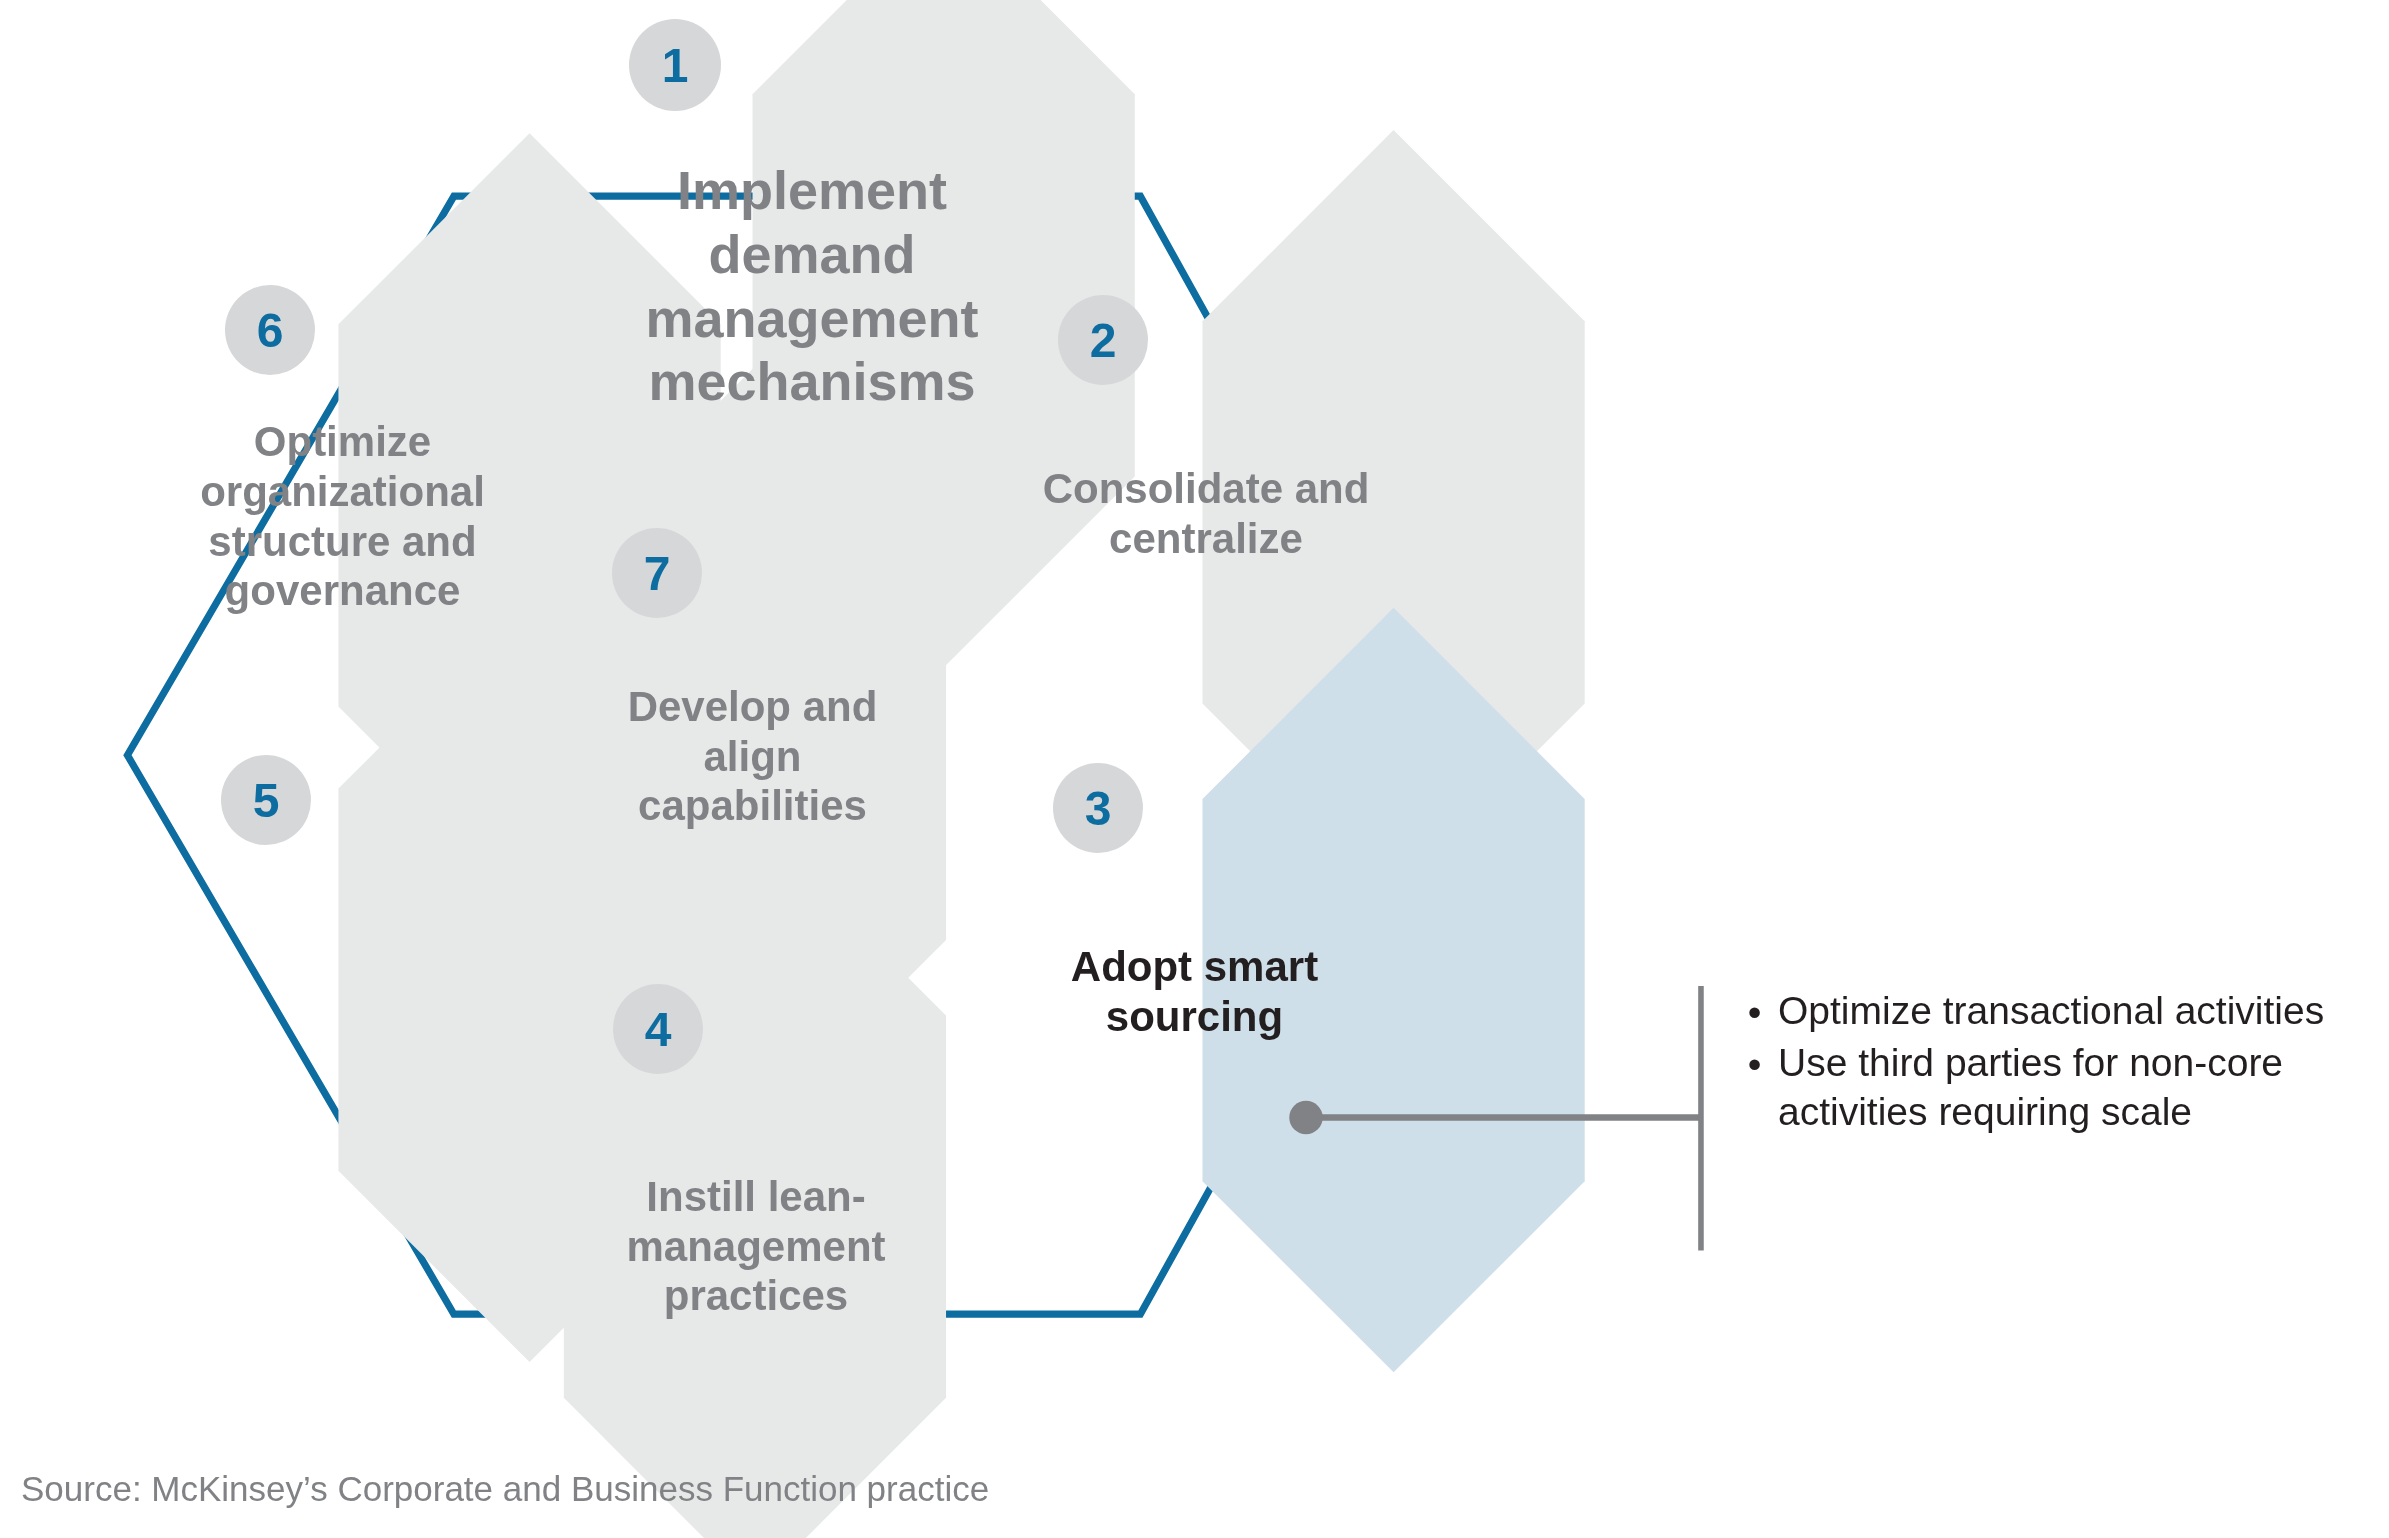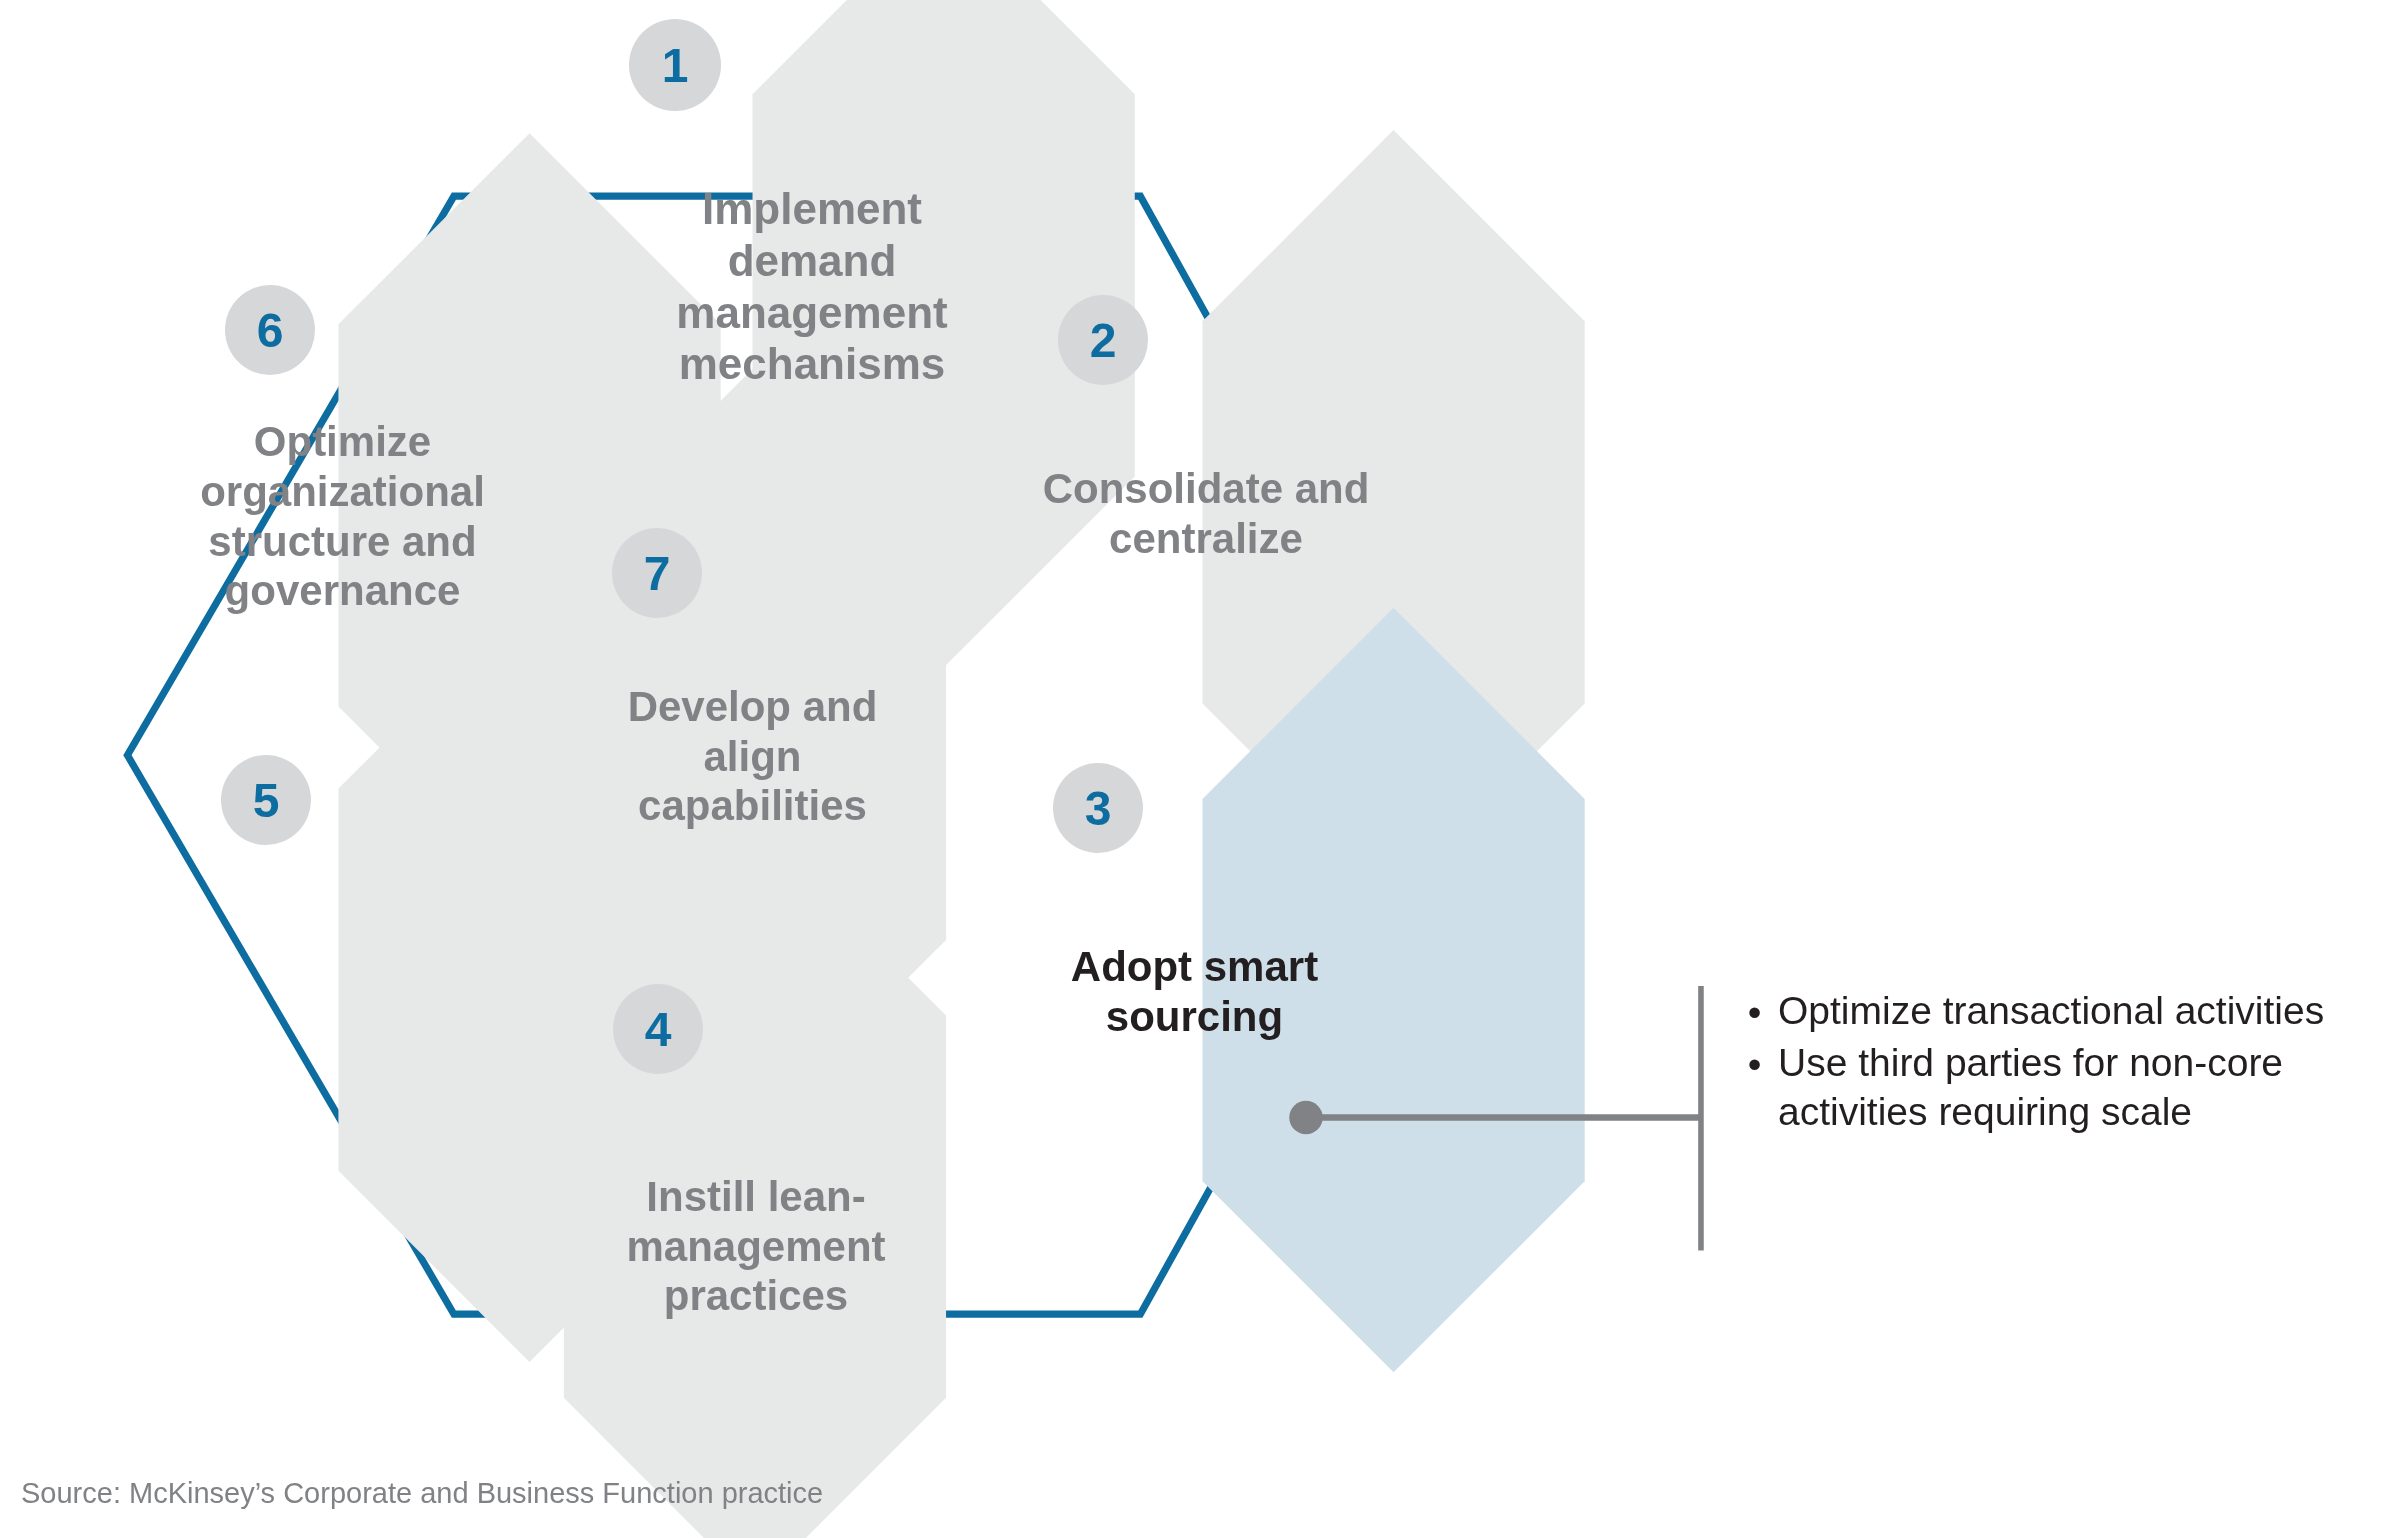--- a/index.html
+++ b/index.html
@@ -43,24 +43,23 @@
     padding-left:35px;
     margin:0 0 3.2px 0;
   }
   .callout li .bullet{
     position:absolute;left:4.8px;top:0.05em;
     font-size:39px;line-height:1.26;
   }
   .source{
     position:absolute;
     left:21px;top:1469px;
-    font-size:29px;
+    font-size:35px;
     color:#808285;
     white-space:nowrap;
-    margin-top:8px;
   }
 </style>
 </head>
 <body>
 
 <div id="stage">
 
   <svg class="layer" viewBox="0 0 3000 1932">
     <polygon points="570,246 1432,246 1822,948 1432,1650 570,1650 160,948" fill="none" stroke="#0d6ca0" stroke-width="9"></polygon>
   </svg>
@@ -81,21 +80,21 @@
 
     <polygon points="708,1275 1188,1275 1428,1515 1188,1755 708,1755 468,1515" transform="rotate(90 948 1515)" fill="#e7e8e8"></polygon>
   </svg>
 
   <svg class="layer" viewBox="0 0 3000 1932">
     <line x1="1637" y1="1403" x2="2136" y2="1403" stroke="#808285" stroke-width="8"></line>
     <line x1="2136" y1="1238" x2="2136" y2="1570" stroke="#808285" stroke-width="7"></line>
     <circle cx="1640" cy="1403" r="21" fill="#808285"></circle>
   </svg>
 
-  <div class="hexlabel" style="left:629px;top:151px;width:366px;height:271px;color:#808285;font-size:44px;line-height:1.18;">
+  <div class="hexlabel" style="left:629px;top:151px;width:366px;height:271px;color:#808285;font-size:54px;line-height:1.18;">
     <span>Implement demand management mechanisms</span>
   </div>
 
   <div class="hexlabel" style="left:1023px;top:446px;width:366px;height:135px;color:#808285;font-size:42px;line-height:1.18;">
     <span>Consolidate and centralize</span>
   </div>
 
   <div class="hexlabel" style="left:1059px;top:912px;width:271px;height:159px;color:#231f20;font-size:42px;line-height:1.18;">
     <span>Adopt smart sourcing</span>
   </div>

